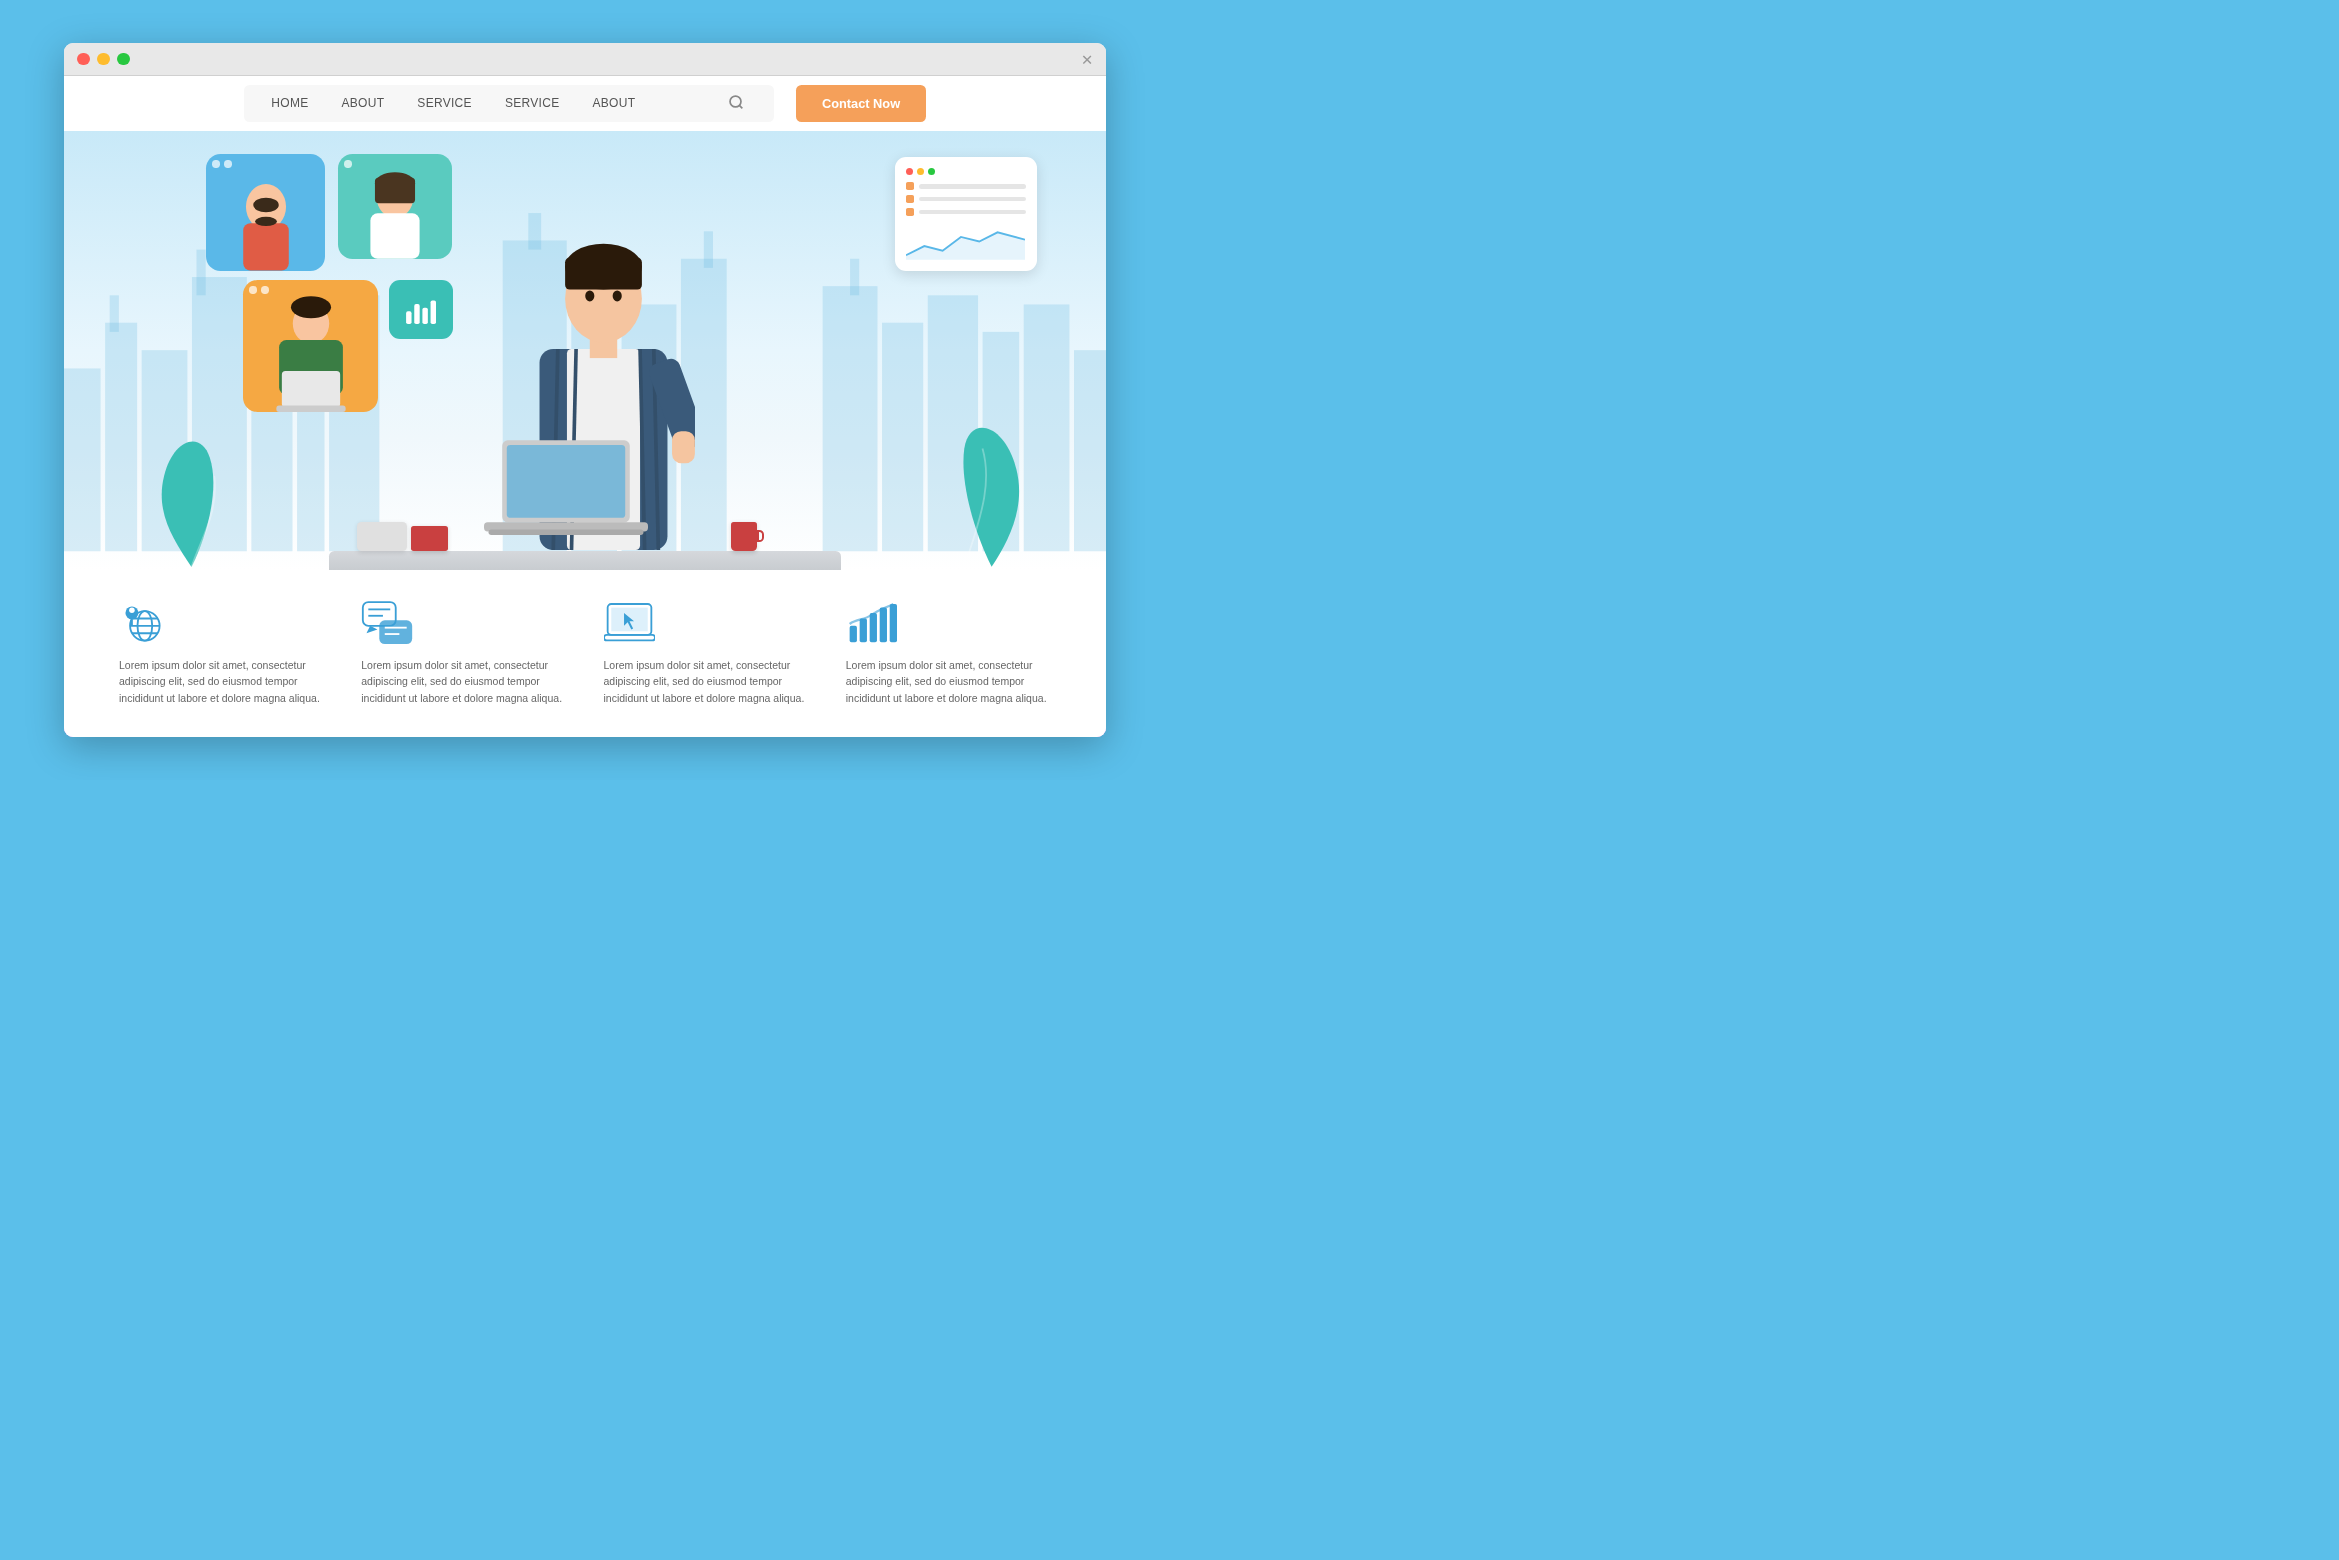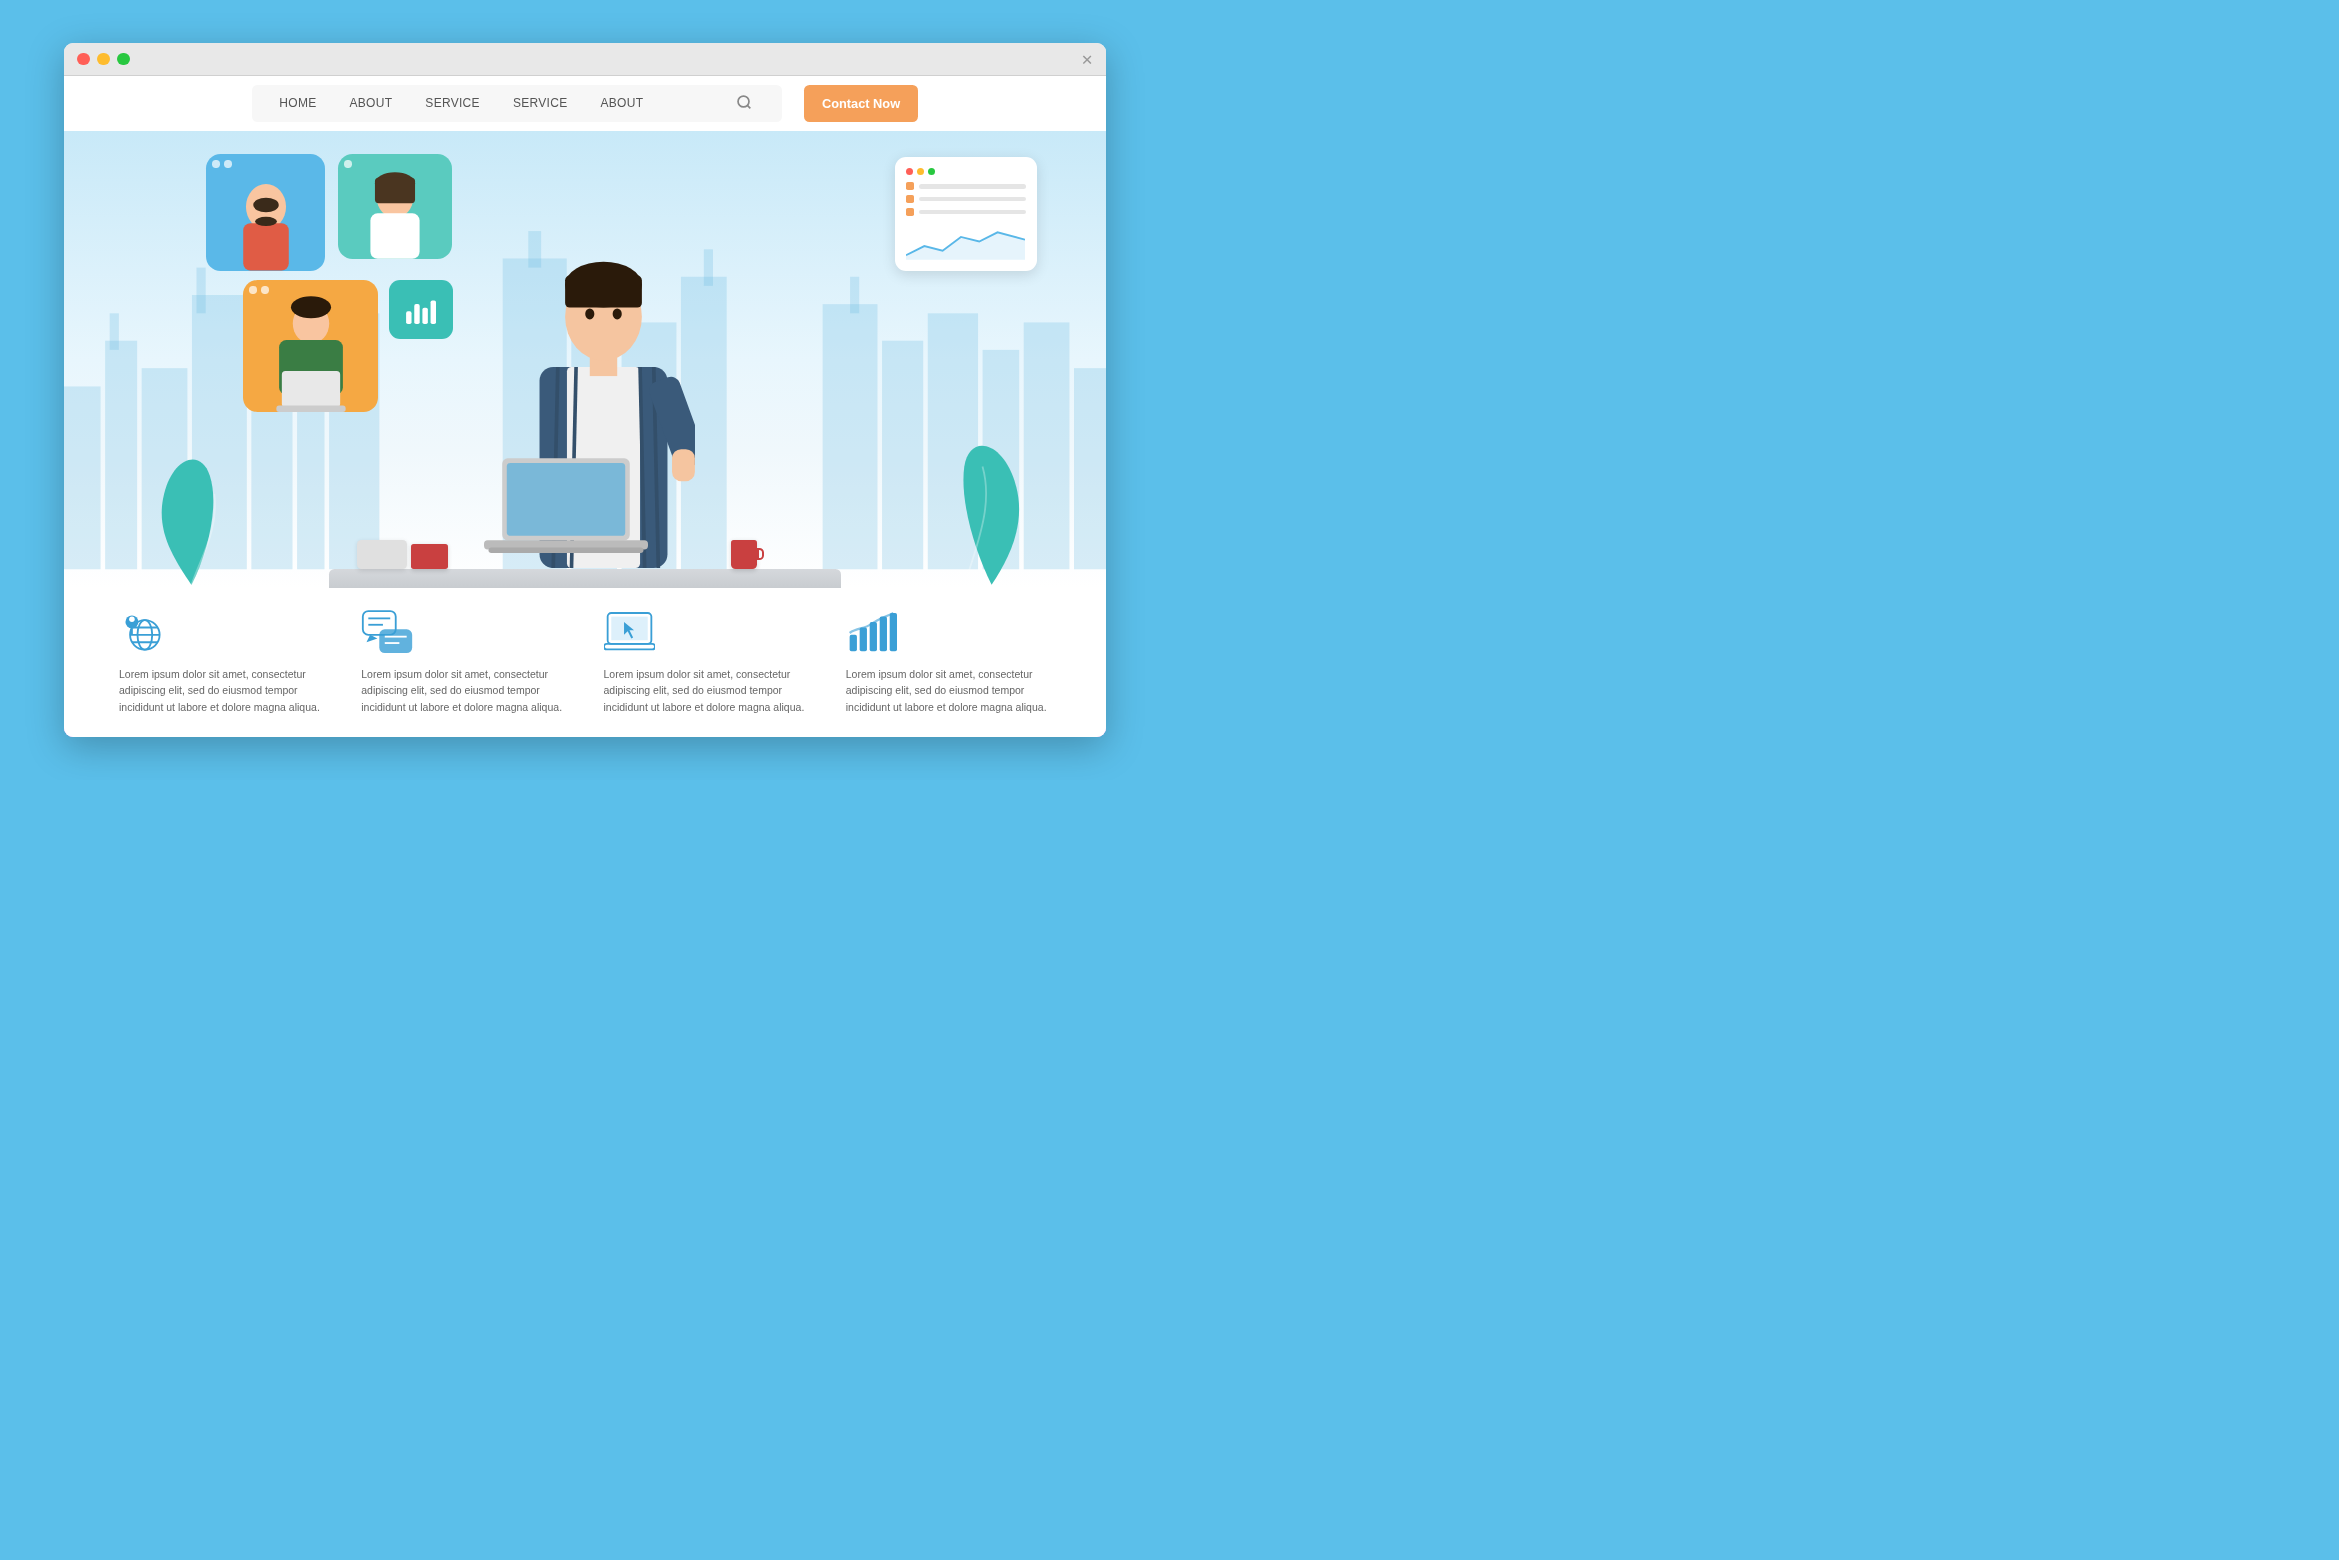--- a/index.html
+++ b/index.html
@@ -103,42 +103,42 @@
       color: #888;
       cursor: pointer;
       font-size: 14.6px;
     }
 
     .btn-contact {
       background: #f5a05a;
       color: white;
       border: none;
       border-radius: 5.5px;
-      padding: 11px 18px;
+      padding: 11px 26px;
       font-size: 12.8px;
       font-weight: 600;
       cursor: pointer;
       margin-left: 22px;
       white-space: nowrap;
     }
 
     
     .hero {
       flex: 1;
       position: relative;
       background: linear-gradient(180deg, #c8e9f8 0%, #e8f6fd 50%, #f0f8fc 70%, white 100%);
       overflow: hidden;
       display: flex;
       flex-direction: column;
     }
 
     
     .features {
       background: white;
-      padding: 21px 55px;
+      padding: 30px 55px;
       display: flex;
       gap: 37px;
       align-items: flex-start;
       flex-shrink: 0;
     }
 
     .feature-item {
       flex: 1;
       display: flex;
       flex-direction: column;

